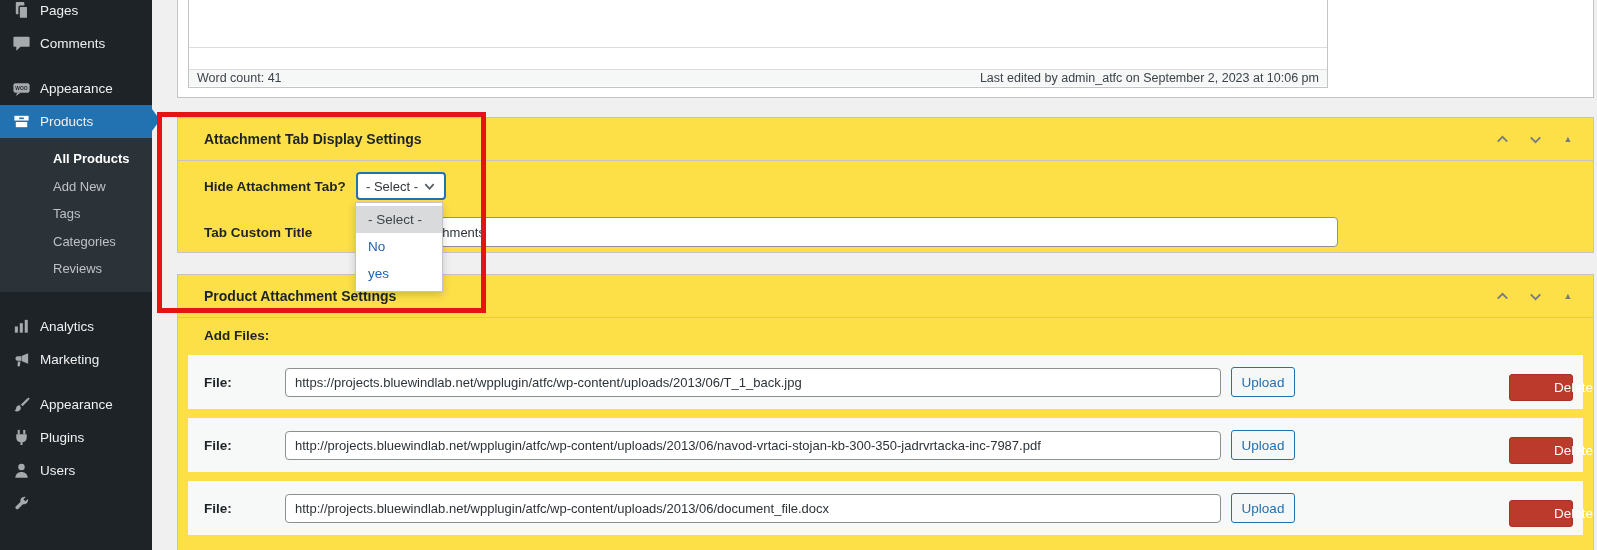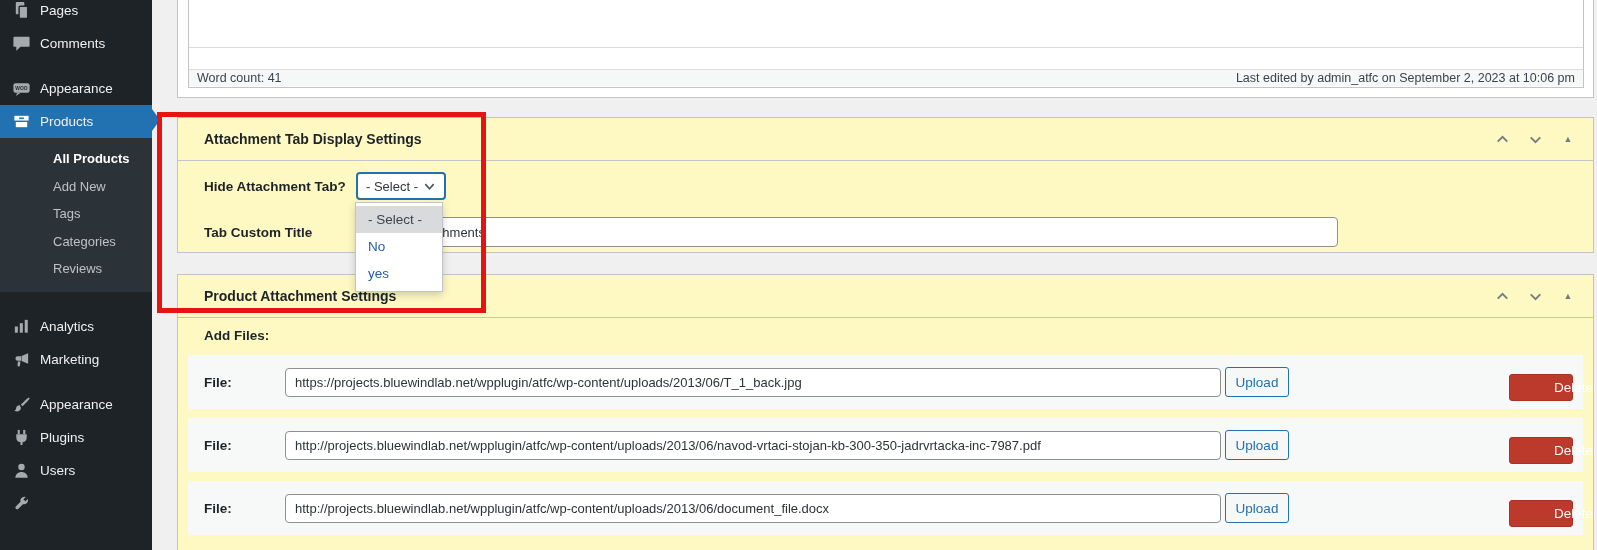--- a/index.html
+++ b/index.html
@@ -34,27 +34,27 @@
   
   .content { position:relative; flex:1; height:550px; overflow:hidden; background:#f0f0f1; }
 
   .products-arrow {
     position:absolute; left:0px; top:109px; width:0; height:0; z-index:4;
     border-top:11px solid transparent; border-bottom:11px solid transparent; border-left:8px solid #2271b1;
   }
 
   
   .editor-panel { position:absolute; left:25px; top:0; width:1417px; height:98px; background:#fff; border:1px solid #c3c4c7; border-top:none; }
-  .editor-inner { position:absolute; left:10px; top:0; width:1396px; height:88px; border-left:1px solid #c3c4c7; border-right:1px solid #c3c4c7; border-bottom:1px solid #c3c4c7; background:#fff; }
+  .editor-inner { position:absolute; left:10px; top:0; width:1140px; height:88px; border-left:1px solid #c3c4c7; border-right:1px solid #c3c4c7; border-bottom:1px solid #c3c4c7; background:#fff; }
   .editor-canvas { height:48px; border-bottom:1px solid #dcdcde; background:#fff; }
   .editor-strip { height:21px; background:#fff; }
   .status-bar { height:17px; background:#f6f7f7; border-top:1px solid #dcdcde; display:flex; align-items:center; justify-content:space-between; padding:0 8px; font-size:12.5px; color:#3c434a; }
 
   
-  .panel { position:absolute; left:25px; width:1417px; background:#fef9c3; border:1px solid #c3c4c7; }
+  .panel { position:absolute; left:25px; width:1417px; background:#fde047; border:1px solid #c3c4c7; }
   .panel-attach { top:117px; height:136px; }
   .panel-product { top:274px; height:300px; }
   .panel-header { height:43px; border-bottom:1px solid #c3c4c7; display:flex; align-items:center; padding:0 14px 0 26px; }
   .panel-title { font-size:14px; font-weight:bold; color:#1d2327; }
   .panel-actions { margin-left:auto; display:flex; align-items:center; gap:11px; }
   .icon-btn { width:22px; height:22px; border:none; background:none; padding:0; display:flex; align-items:center; justify-content:center; color:#787c82; cursor:pointer; }
   .icon-btn svg { stroke:currentColor; }
   .toggle-tri { font-size:9px; color:#787c82; line-height:1; }
 
   
@@ -69,21 +69,21 @@
   .dropdown { position:absolute; left:203px; top:202px; width:88px; background:#fff; border:1px solid #c3c4c7; box-shadow:0 3px 8px rgba(0,0,0,0.18); z-index:55; padding:3px 0 4px 0; }
   .dd-option { height:27px; display:flex; align-items:center; padding-left:12px; font-size:13.5px; color:#2361ae; cursor:pointer; }
   .dd-option.selected { background:#d9dadc; color:#3c434a; }
 
   
   .add-files { margin:10px 0 0 26px; font-size:13.5px; font-weight:bold; color:#1d2327; }
   .file-row { margin:9px 10px 0 10px; height:54px; background:#f7f8f8; display:flex; align-items:center; padding:0 10px 0 16px; }
   .file-row.first { margin-top:12px; }
   .file-label { width:81px; font-size:13.5px; font-weight:bold; color:#1d2327; }
   .file-input { width:936px; height:29px; border:1px solid #8c8f94; border-radius:4px; background:#fff; color:#2c3338; font-size:13px; padding:0 9px; font-family:inherit; }
-  .upload-btn { margin-left:4px; width:64px; height:30px; background:#f6f7f7; border:1px solid #2271b1; border-radius:3px; color:#2271b1; font-size:13.5px; cursor:pointer; font-family:inherit; }
+  .upload-btn { margin-left:10px; width:64px; height:30px; background:#f6f7f7; border:1px solid #2271b1; border-radius:3px; color:#2271b1; font-size:13.5px; cursor:pointer; font-family:inherit; }
   .delete-btn { margin-left:auto; width:64px; height:27px; background:#bb3a2b; border:1px solid #a93223; border-radius:3px; color:#fff; font-size:13.5px; cursor:pointer; font-family:inherit; transform:translateY(5px);padding-left:44px; }
 
   
   .red-box { position:absolute; left:5px; top:112px; width:329px; height:201px; border:5px solid #e51313; z-index:60; pointer-events:none; }
 </style>
 </head>
 <body>
 
 <div class="app">
 

